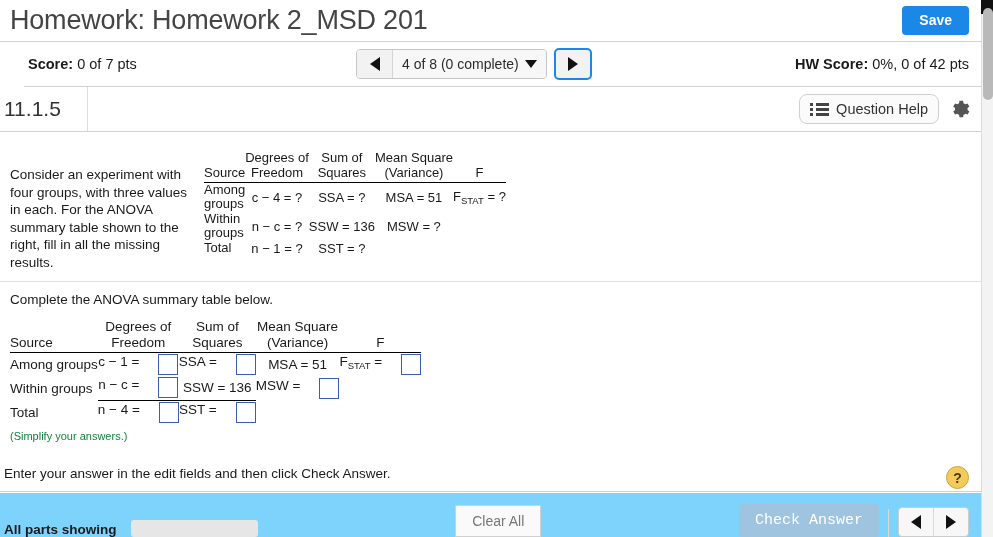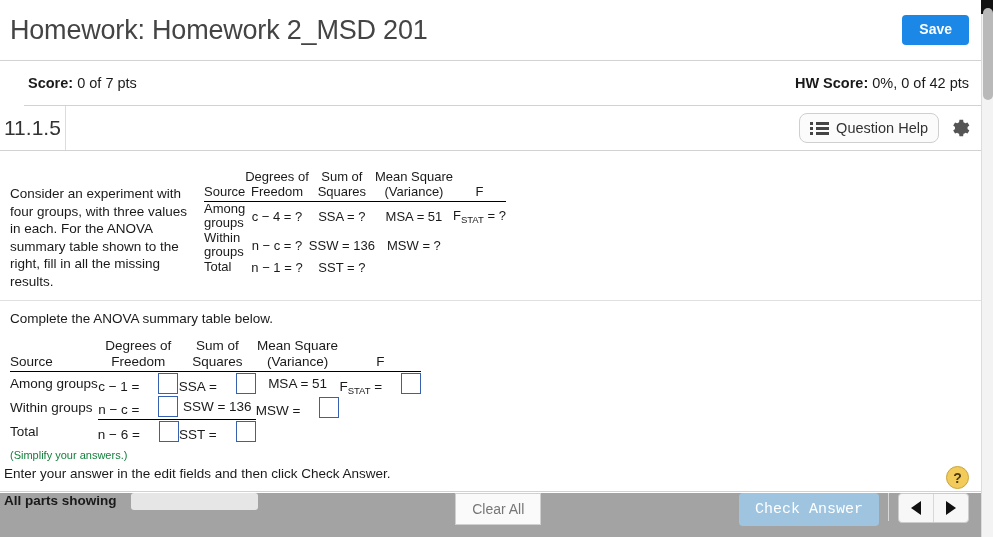--- a/index.html
+++ b/index.html
@@ -18,21 +18,21 @@
   
   #app {
     width: 981px;
     height: 537px;
     position: relative;
     background: #fff;
   }
 
   
   .hw-header {
-    height: 61px;
+    height: 42px;
     display: flex;
     align-items: center;
     padding: 0 12px 0 10px;
     border-bottom: 1px solid #d2d2d2;
     background: #fff;
   }
   .hw-title {
     font-size: 27px;
     color: #444;
     font-weight: 400;
@@ -129,21 +129,21 @@
     height: 45px;
     display: flex;
     align-items: center;
     border-bottom: 1px solid #d2d2d2;
     background: #fff;
   }
   .qid {
     font-size: 21px;
     color: #333;
     padding: 0 12px 0 4px;
-    width: 66px;
+    width: 88px;
     border-right: 1px solid #dcdcdc;
     height: 100%;
     display: flex; align-items: center;
   }
   .qid-spacer { flex: 1 1 auto; }
   .qhelp-btn {
     display: flex;
     align-items: center;
     gap: 7px;
     border: 1px solid #cfcfcf;
@@ -222,21 +222,21 @@
   .a2-head td.src { text-align: left; padding-left: 0; }
   .a2-rule td { border-bottom: 1px solid #000; height: 1px; padding: 0; }
   .a2-body td {
     padding: 1px 10px;
     font-size: 13.5px;
     white-space: nowrap;
     height: 24px;
     vertical-align: middle;
   }
   .a2-body td.src { text-align: left; padding-left: 0; }
-  .cell-in { display: inline-flex; align-items: flex-end; gap: 19px; white-space: nowrap; }
+  .cell-in { display: inline-flex; align-items: flex-start; gap: 19px; white-space: nowrap; }
   .cell-in.ctr { justify-content: center; width: 100%; }
   .ansbox {
     display: inline-block;
     width: 20px;
     height: 21px;
     border: 1px solid #3860b0;
     background: #fff;
     vertical-align: middle;
     cursor: text;
   }
@@ -270,23 +270,23 @@
     font-weight: bold;
     display: flex; align-items: center; justify-content: center;
     cursor: pointer;
   }
   .foot-bar {
     position: absolute;
     left: 0; right: 0;
     top: 493px;
     height: 44px;
     display: flex;
-    align-items: flex-start;
+    align-items: flex-end;
     padding: 0 12px 0 4px;
-    background: #a3a3a3;
+    background: #7dd3fc;
   }
   .parts-label { font-size: 13.5px; font-weight: bold; white-space: nowrap; }
   .progress-track {
     width: 127px; height: 17px;
     margin-left: 14px;
     border-radius: 3px;
     background: #e6e6e6;
     overflow: hidden;
   }
   .progress-fill { height: 100%; background: #3d85c6; border-radius: 3px; }
@@ -355,20 +355,34 @@
     <div class="hw-title">Homework: Homework 2_MSD 201</div>
     <button class="save-btn">Save</button>
   </div>
 
   <div class="score-bar">
     <div class="score-left">
       <b>Score:</b>
       <span>0 of 7 pts</span>
     </div>
 
+    <div class="nav-center">
+      <div class="nav-group">
+        <div class="nav-arrow-left">
+          <span class="tri-left"></span>
+        </div>
+        <div class="nav-select">
+          <span>4 of 8 (0 complete)</span>
+          <span class="tri-down"></span>
+        </div>
+      </div>
+      <div class="nav-arrow-right">
+        <span class="tri-right"></span>
+      </div>
+    </div>
 
     <div class="score-right">
       <b>HW Score:</b>
       <span>0%, 0 of 42 pts</span>
     </div>
   </div>
 
   <div class="qid-bar">
     <div class="qid">11.1.5</div>
     <div class="qid-spacer"></div>
@@ -544,21 +558,21 @@
               <span class="ansbox"></span>
             </span>
           </td>
           <td></td>
         </tr>
 
         <tr class="a2-body">
           <td class="src">Total</td>
           <td>
             <span class="cell-in ctr">
-              <span>n − 6 =</span>
+              <span>n − 4 =</span>
               <span class="ansbox"></span>
             </span>
           </td>
           <td>
             <span class="cell-in ctr">
               <span>SST =</span>
               <span class="ansbox"></span>
             </span>
           </td>
           <td></td>

